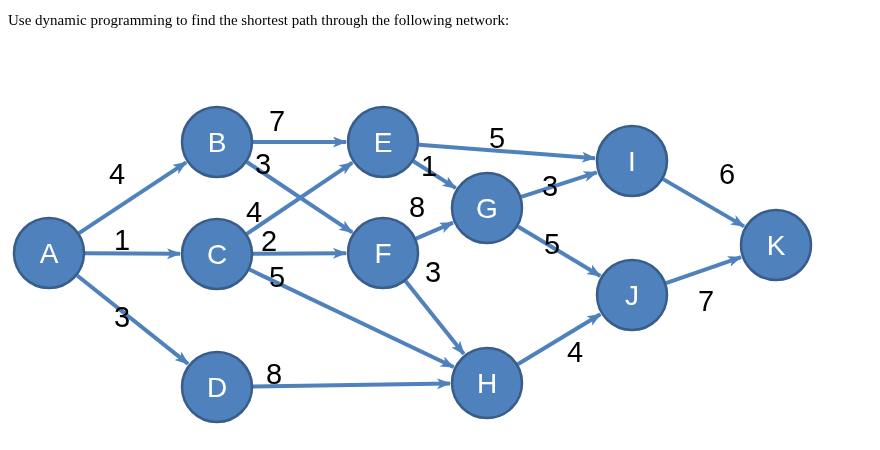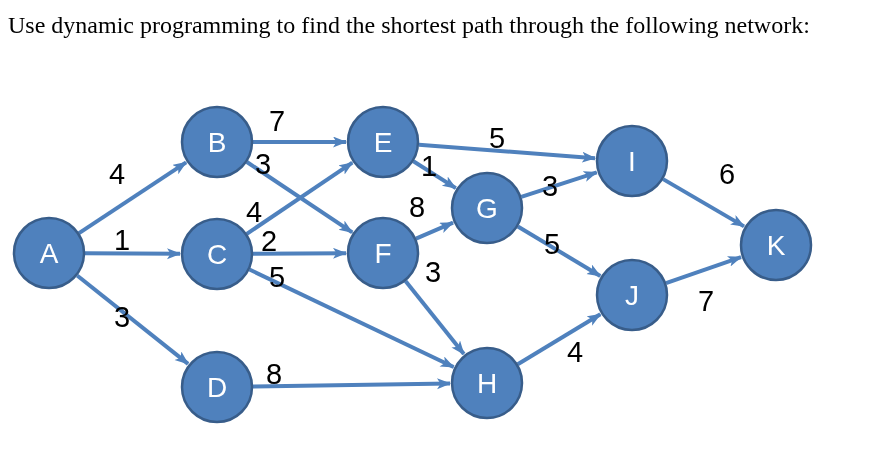--- a/index.html
+++ b/index.html
@@ -10,21 +10,21 @@
     background: #ffffff;
     overflow: hidden;
     font-family: "Liberation Sans", sans-serif;
   }
   .title {
     position: absolute;
     left: 8px;
     top: 12px;
     width: 860px;
     font-family: "Liberation Serif", serif;
-    font-size: 24px;
+    font-size: 15px;
     color: #000000;
     white-space: nowrap;
   }
   #graph {
     position: absolute;
     left: 0;
     top: 0;
     width: 880px;
     height: 450px;
   }

